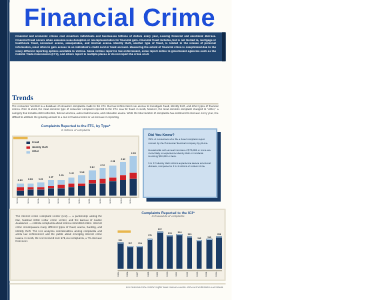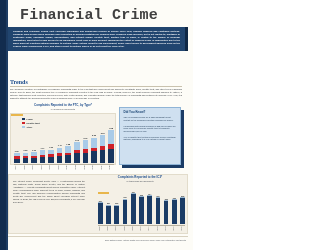--- a/index.html
+++ b/index.html
@@ -13,23 +13,23 @@
   .page{position:absolute;inset:0;background:#fdfcf7;}
 
   
   .spine{position:absolute;left:0;top:0;width:6px;height:250px;background:#122c4e;}
   .spine-shade{position:absolute;left:6px;top:0;width:2px;height:250px;background:#1d3c63;}
 
   
   .title-band{position:absolute;left:8px;top:2px;right:4px;height:24px;background:#fdfcf7;}
   .title{
     position:absolute;left:12px;top:6px;
-    font-family:Liberation Mono, monospace;
-    font-size:15px;line-height:16px;
-    color:#404040;font-weight:700;letter-spacing:.2px;
+    font-family:Liberation Sans, sans-serif;
+    font-size:21px;line-height:16px;
+    color:#1d4ed8;font-weight:700;letter-spacing:.2px;
   }
 
   
   .intro{
     position:absolute;left:8px;top:27px;right:5px;
     background:#21456f;
     padding:3px 5px 4px 5px;
     box-sizing:border-box;
     border-right:3px solid #0f2846;
   }

